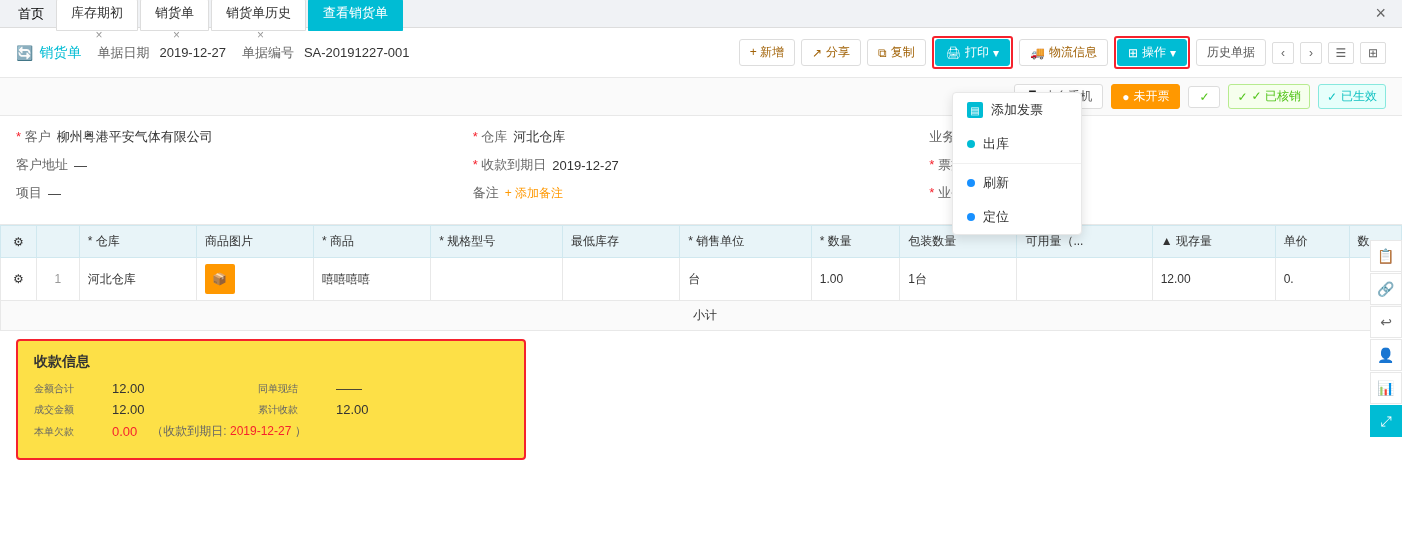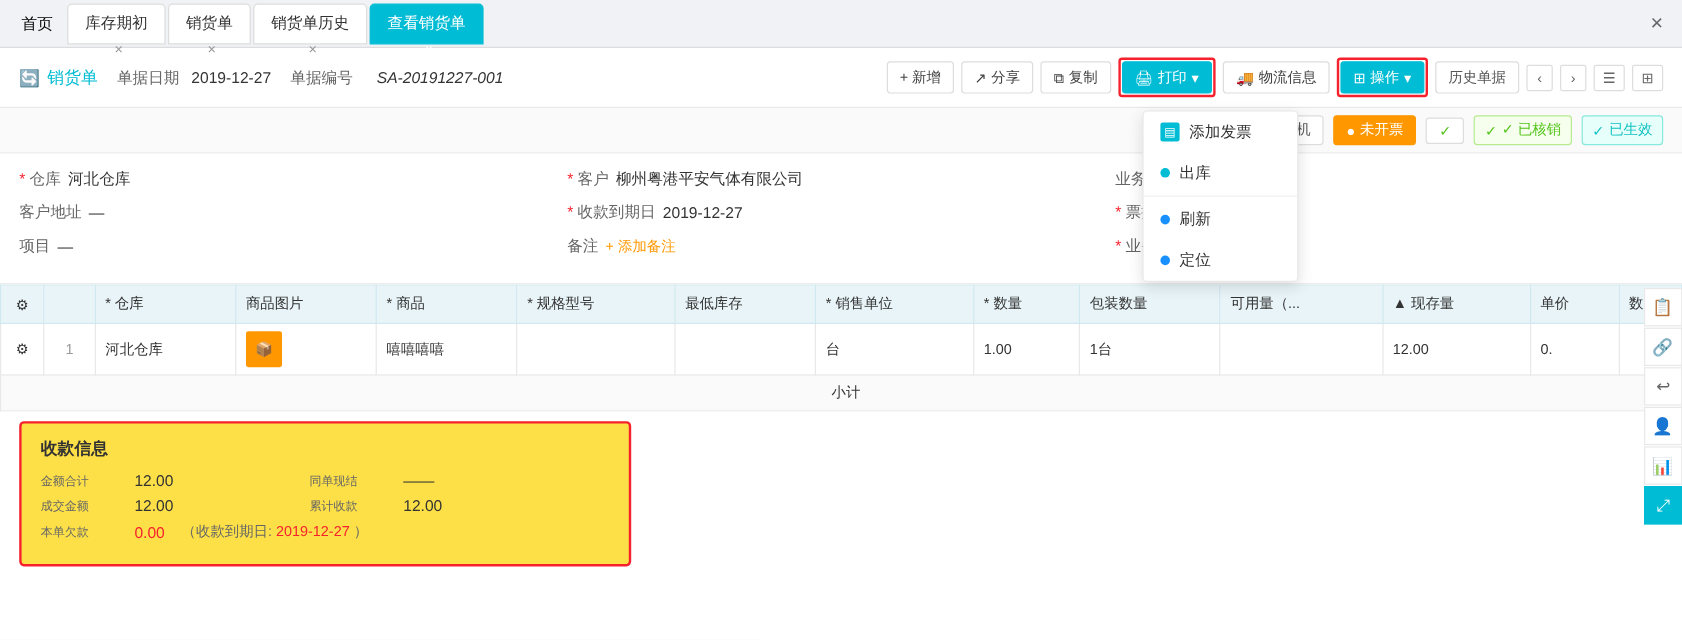--- a/index.html
+++ b/index.html
@@ -1,21 +1,21 @@
 <!DOCTYPE html>
 <html><head>
   <meta charset="utf-8">
   <style>
     * { box-sizing: border-box; margin: 0; padding: 0; }
     body { font-family: 'Microsoft YaHei', Arial, sans-serif; font-size: 13px; background: #f0f2f5; color: #333; }
 
     
     .tab-bar {
       display: flex; align-items: center; background: #f0f2f5; border-bottom: 1px solid #ddd;
-      padding: 0 8px; height: 40px; gap: 2px;
+      padding: 0 8px; height: 28px; gap: 2px;
     }
     .tab {
       display: flex; align-items: center; padding: 6px 14px; background: #fff;
       border: 1px solid #ddd; border-radius: 4px 4px 0 0; cursor: pointer;
       font-size: 13px; gap: 6px; height: 34px; flex-direction: column;
     }
     .tab.active { background: #00bcd4; color: #fff; border-color: #00bcd4; }
     .tab .close-x { margin-left: 4px; color: #999; font-size: 12px; cursor: pointer; }
     .tab.active .close-x { color: #fff; }
     .tab-home { background: none; border: none; cursor: pointer; font-size: 13px; padding: 6px 10px; }
@@ -24,21 +24,21 @@
 
     
     .doc-header {
       display: flex; align-items: center; padding: 8px 16px; background: #fff;
       border-bottom: 1px solid #e8e8e8; gap: 16px;
     }
     .doc-title { display: flex; align-items: center; gap: 6px; color: #00bcd4; font-size: 14px; font-weight: 500; }
     .doc-meta { display: flex; align-items: center; gap: 16px; color: #666; font-size: 13px; }
     .doc-meta span { display: flex; align-items: center; gap: 4px; }
     .doc-actions { margin-left: auto; display: flex; align-items: center; gap: 6px; }
-    .btn { display: inline-flex; align-items: center; gap: 4px; padding: 4px 10px; border: 1px solid #ddd; border-radius: 3px; cursor: pointer; font-size: 12px; background: #fff; color: #404040; }
+    .btn { display: inline-flex; align-items: center; gap: 4px; padding: 4px 10px; border: 1px solid #ddd; border-radius: 3px; cursor: pointer; font-size: 12px; background: #fff; color: #a16207; }
     .btn-print { background: #00bcd4; color: #fff; border-color: #00bcd4; }
     .btn-operation { background: #00bcd4; color: #fff; border-color: #00bcd4; }
     .btn-history { background: #fff; color: #555; border-color: #ddd; }
 
     
     .toolbar-secondary {
       display: flex; align-items: center; padding: 6px 16px; background: #fafafa;
       border-bottom: 1px solid #e8e8e8; gap: 8px; justify-content: flex-end;
     }
     .toolbar-btn { display: inline-flex; align-items: center; gap: 4px; padding: 3px 10px; border: 1px solid #ddd; border-radius: 3px; cursor: pointer; font-size: 12px; background: #fff; color: #555; }
@@ -141,21 +141,21 @@
       <span>🔄</span>
       <span>销货单</span>
     </div>
     <div class="doc-meta">
       <span>
         <span>单据日期</span>
         <span style="color:#333; margin-left:6px;">2019-12-27</span>
       </span>
       <span>
         <span>单据编号</span>
-        <span style="color:#333; margin-left:16px;font-style:italic;">SA-20191227-001</span>
+        <span style="color:#333; margin-left:6px;">SA-20191227-001</span>
       </span>
     </div>
     <div class="doc-actions">
       <button class="btn">+ 新增</button>
       <button class="btn">
         <span>↗</span>
         <span>分享</span>
       </button>
       <button class="btn">
         <span>⧉</span>
@@ -207,26 +207,26 @@
     </span>
     <span class="status-badge badge-cyan">
       <span>✓</span>
       <span>已生效</span>
     </span>
   </div>
 
   <div class="form-section">
     <div class="form-row">
       <div class="form-field">
+        <span class="form-label required">客户</span>
+        <span class="form-value">柳州粤港平安气体有限公司</span>
+      </div>
+      <div class="form-field">
         <span class="form-label required">仓库</span>
         <span class="form-value">河北仓库</span>
-      </div>
-      <div class="form-field">
-        <span class="form-label required">客户</span>
-        <span class="form-value">柳州粤港平安气体有限公司</span>
       </div>
       <div class="form-field">
         <span class="form-label">业务员</span>
         <span class="form-value">演示账号</span>
       </div>
     </div>
     <div class="form-row">
       <div class="form-field">
         <span class="form-label">客户地址</span>
         <span class="form-value">—</span>

